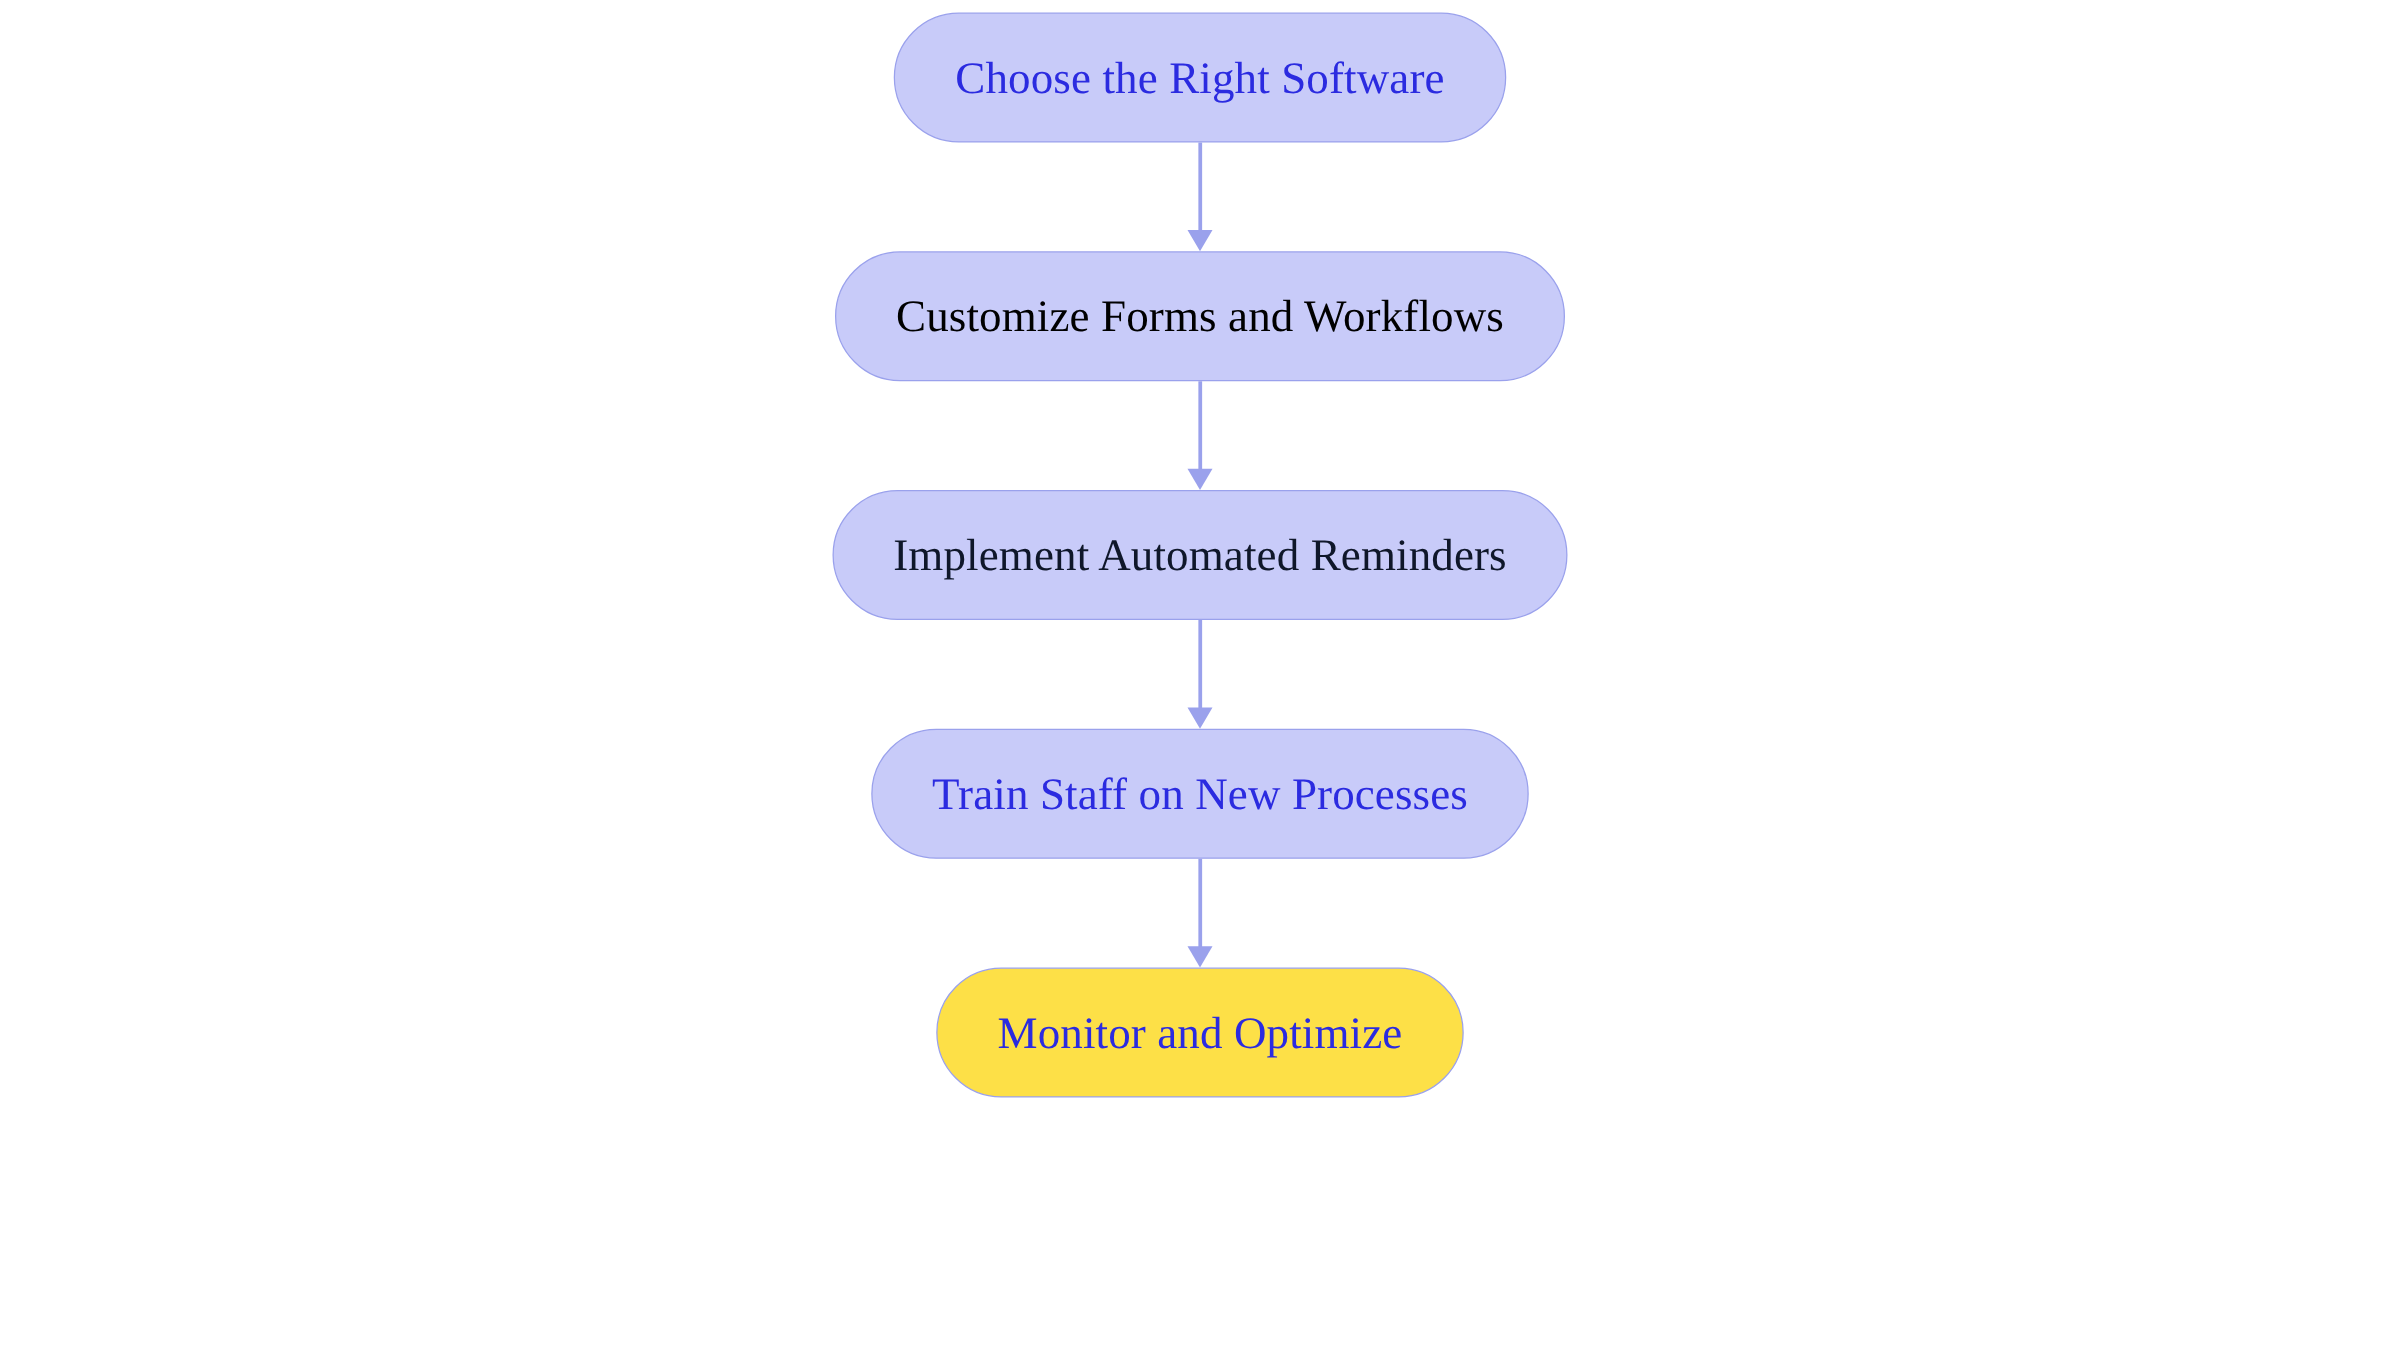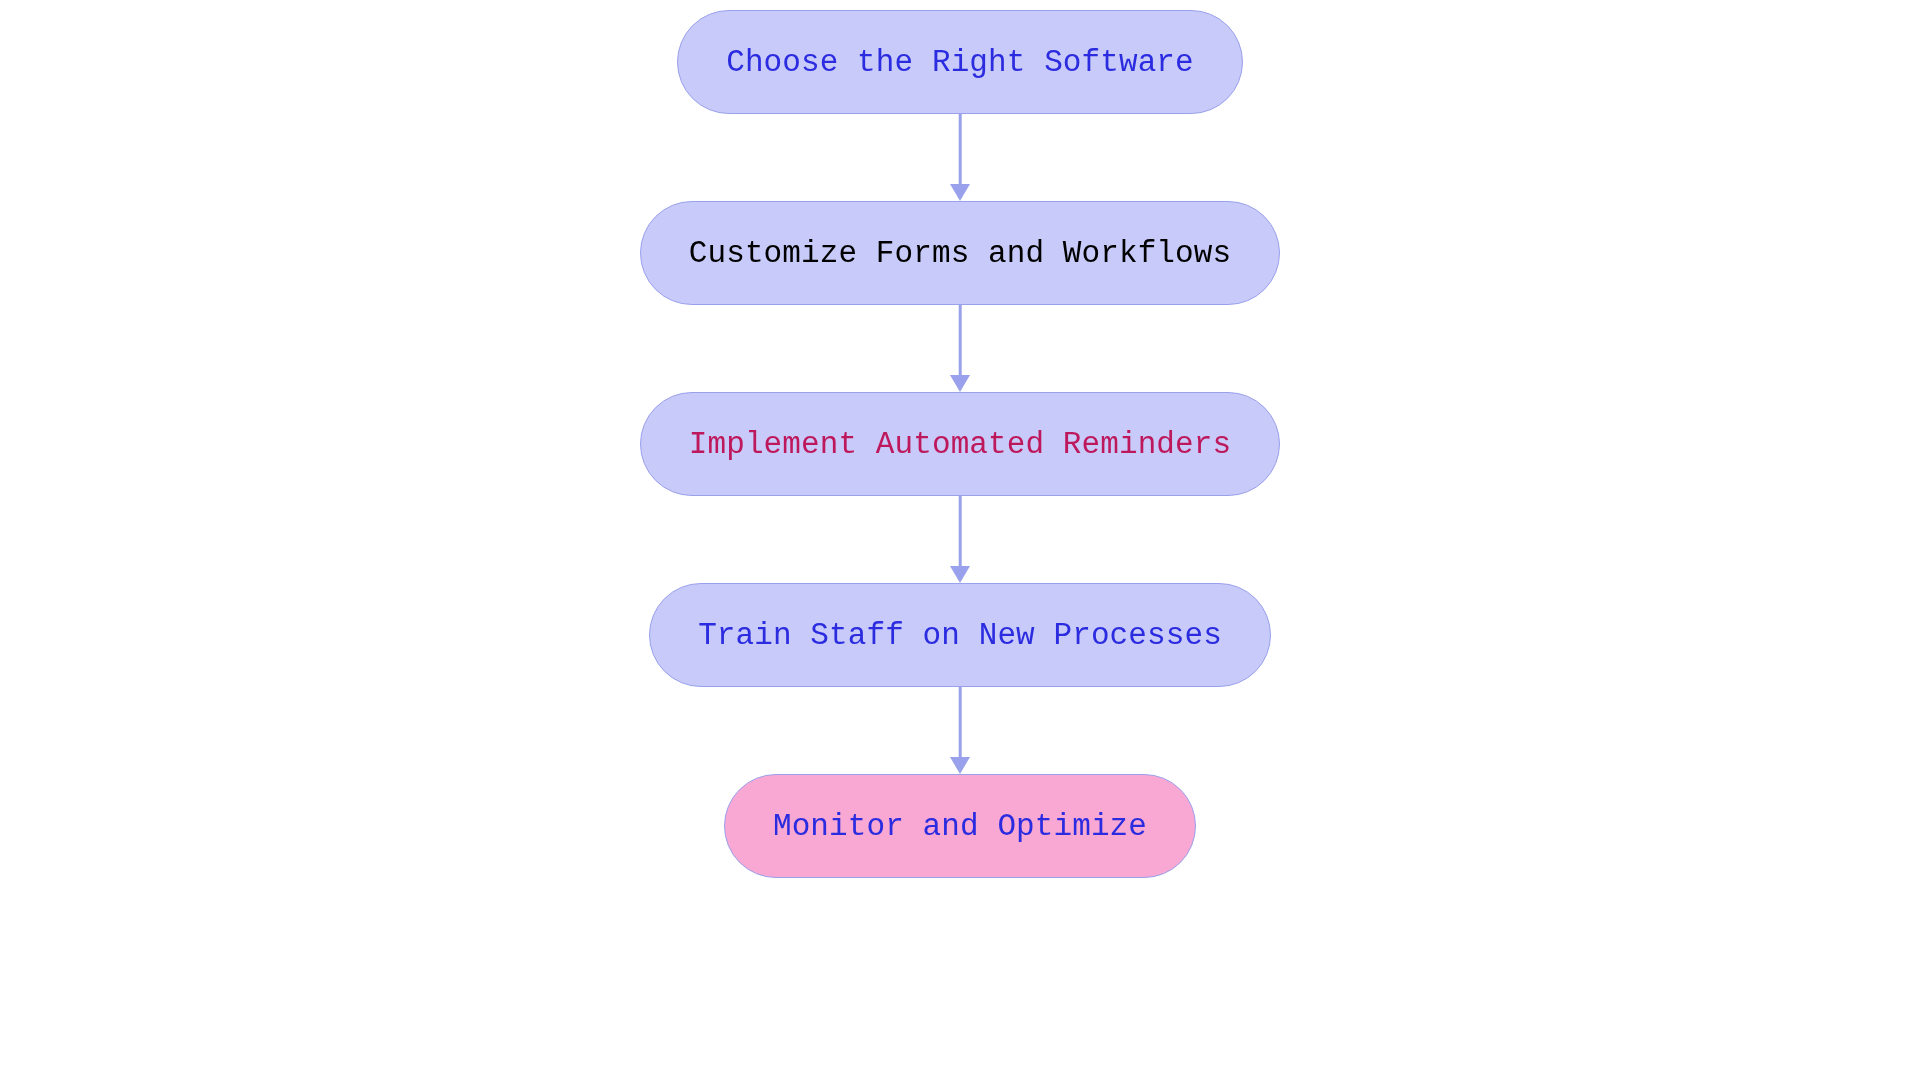--- a/index.html
+++ b/index.html
@@ -39,25 +39,25 @@
     height: 104px;
     display: flex;
     align-items: center;
     justify-content: center;
     padding: 0 48px;
     white-space: nowrap;
     flex: 0 0 auto;
   }
   .node-label {
     color: #2b2be0;
-    font-size: 31px;
+    font-size: 36px;
     line-height: 1;
     font-weight: 400;
     letter-spacing: 0.1px;
-    font-family: Liberation Mono, monospace;
+    font-family: Liberation Serif, serif;
   }
   .connector {
     flex: 0 0 auto;
     width: 40px;
     height: 87px;
     position: relative;
   }
   .connector .conn-line {
     position: absolute;
     left: 50%;
@@ -105,35 +105,35 @@
     <div class="node" style="background: rgb(200, 203, 249); border-color: rgb(154, 161, 236);">
       <span class="node-label" style="color: #000000;">Customize Forms and Workflows</span>
     </div>
 
     <div class="connector">
       <div class="conn-line" style="background: rgb(154, 161, 236);"></div>
       <div class="conn-head" style="border-top-color: rgb(154, 161, 236);"></div>
     </div>
 
     <div class="node" style="background: rgb(200, 203, 249); border-color: rgb(154, 161, 236);">
-      <span class="node-label" style="color: #be185d;">Implement Automated Reminders</span>
+      <span class="node-label" style="color: #0f172a;">Implement Automated Reminders</span>
     </div>
 
     <div class="connector">
       <div class="conn-line" style="background: rgb(154, 161, 236);"></div>
       <div class="conn-head" style="border-top-color: rgb(154, 161, 236);"></div>
     </div>
 
     <div class="node" style="background: rgb(200, 203, 249); border-color: rgb(154, 161, 236);">
       <span class="node-label" style="color: rgb(43, 43, 224);">Train Staff on New Processes</span>
     </div>
 
     <div class="connector">
       <div class="conn-line" style="background: rgb(154, 161, 236);"></div>
       <div class="conn-head" style="border-top-color: rgb(154, 161, 236);"></div>
     </div>
 
-    <div class="node" style="background: #f9a8d4; border-color: rgb(154, 161, 236);">
+    <div class="node" style="background: #fde047; border-color: rgb(154, 161, 236);">
       <span class="node-label" style="color: rgb(43, 43, 224);">Monitor and Optimize</span>
     </div>
 
   </div>
 </div>
 
 </body></html>

